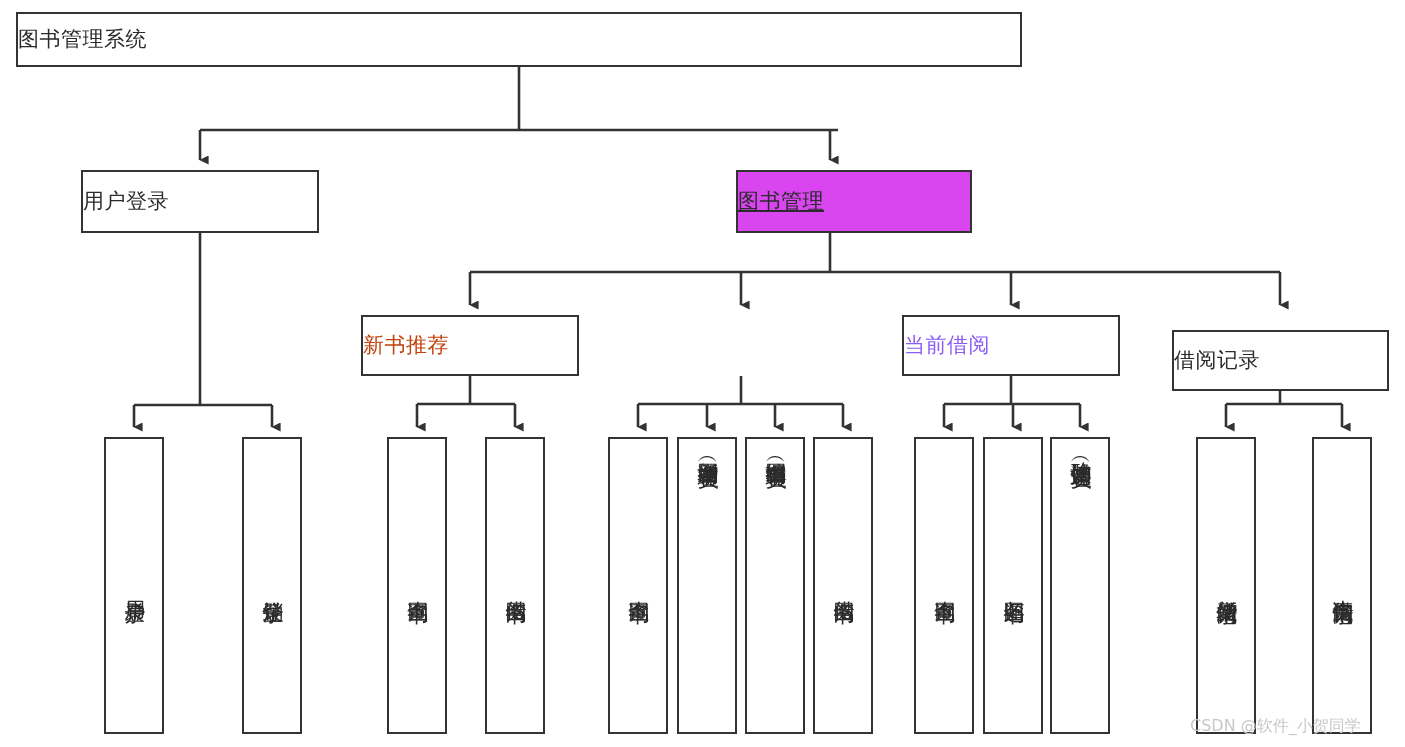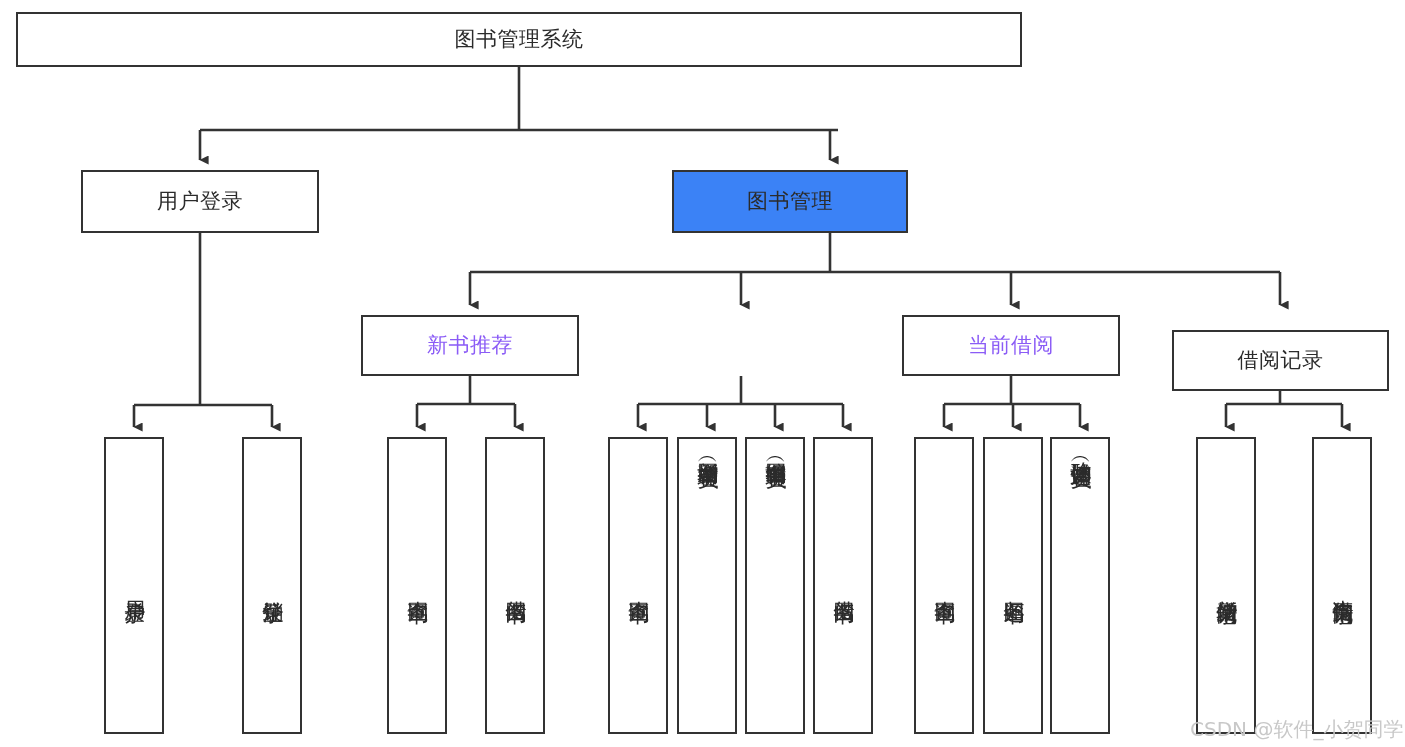--- a/index.html
+++ b/index.html
@@ -26,21 +26,21 @@
     height: 747px;
     pointer-events: none;
   }
   .node {
     position: absolute;
     box-sizing: border-box;
     background: #ffffff;
     border: 2px solid #b91c1c;
     display: flex;
     align-items: center;
-    justify-content: center;
+    justify-content: flex-start;
     color: #2b2b2b;
   }
   .node .label {
     text-align: center;
     line-height: 1.18;
     letter-spacing: 0.5px;
   }
   .node.h .label {
     font-size: 21px;
     white-space: nowrap;
@@ -57,21 +57,21 @@
     letter-spacing: 1px;
     margin: 0 auto;
   }
   .node.v.center {
     align-items: center;
     padding-top: 0;
   }
   .watermark {
     position: absolute;
     color: #c8c8c8;
-    font-size: 20px;
+    font-size: 16px;
     white-space: nowrap;
     font-family: "DejaVu Sans", "Liberation Sans", sans-serif;
   }
 </style>
 </head>
 <body>
 
 <div id="canvas">
 
   <svg class="edges" viewBox="0 0 1405 747">
@@ -124,25 +124,25 @@
     </g>
   </svg>
 
   <div class="node h" id="node-root" style="left: 16px; top: 12px; width: 1006px; height: 55px; border-color: rgb(51, 51, 51); background: rgb(255, 255, 255); color: rgb(43, 43, 43);">
     <span class="label">图书管理系统</span>
   </div>
 
   <div class="node h" id="node-l2-0" style="left: 81px; top: 170px; width: 238px; height: 63px; border-color: rgb(51, 51, 51); background: rgb(255, 255, 255); color: rgb(43, 43, 43);">
     <span class="label">用户登录</span>
   </div>
-  <div class="node h" id="node-l2-1" style="left: 672px; top: 170px; width: 236px; height: 63px; border-color: rgb(51, 51, 51); background: #3b82f6; color: rgb(43, 43, 43);">
+  <div class="node h" id="node-l2-1" style="left: 736px; top: 170px; width: 236px; height: 63px; border-color: rgb(51, 51, 51); background: #d946ef; color: rgb(43, 43, 43); text-decoration: underline;">
     <span class="label">图书管理</span>
   </div>
 
-  <div class="node h" id="node-l3-0" style="left: 361px; top: 315px; width: 218px; height: 61px; border-color: rgb(51, 51, 51); background: rgb(255, 255, 255); color: #8b5cf6;">
+  <div class="node h" id="node-l3-0" style="left: 361px; top: 315px; width: 218px; height: 61px; border-color: rgb(51, 51, 51); background: rgb(255, 255, 255); color: #c2410c;">
     <span class="label">新书推荐</span>
   </div>
   <div class="node h" id="node-l3-2" style="left: 902px; top: 315px; width: 218px; height: 61px; border-color: rgb(51, 51, 51); background: rgb(255, 255, 255); color: #8b5cf6;">
     <span class="label">当前借阅</span>
   </div>
   <div class="node h" id="node-l3-3" style="left: 1172px; top: 330px; width: 217px; height: 61px; border-color: rgb(51, 51, 51); background: rgb(255, 255, 255); color: rgb(43, 43, 43);">
     <span class="label">借阅记录</span>
   </div>
 
   <div class="node v center" id="node-leaf-0" style="left: 104px; top: 437px; width: 60px; height: 297px; border-color: rgb(51, 51, 51); background: rgb(255, 255, 255); color: rgb(43, 43, 43);">

